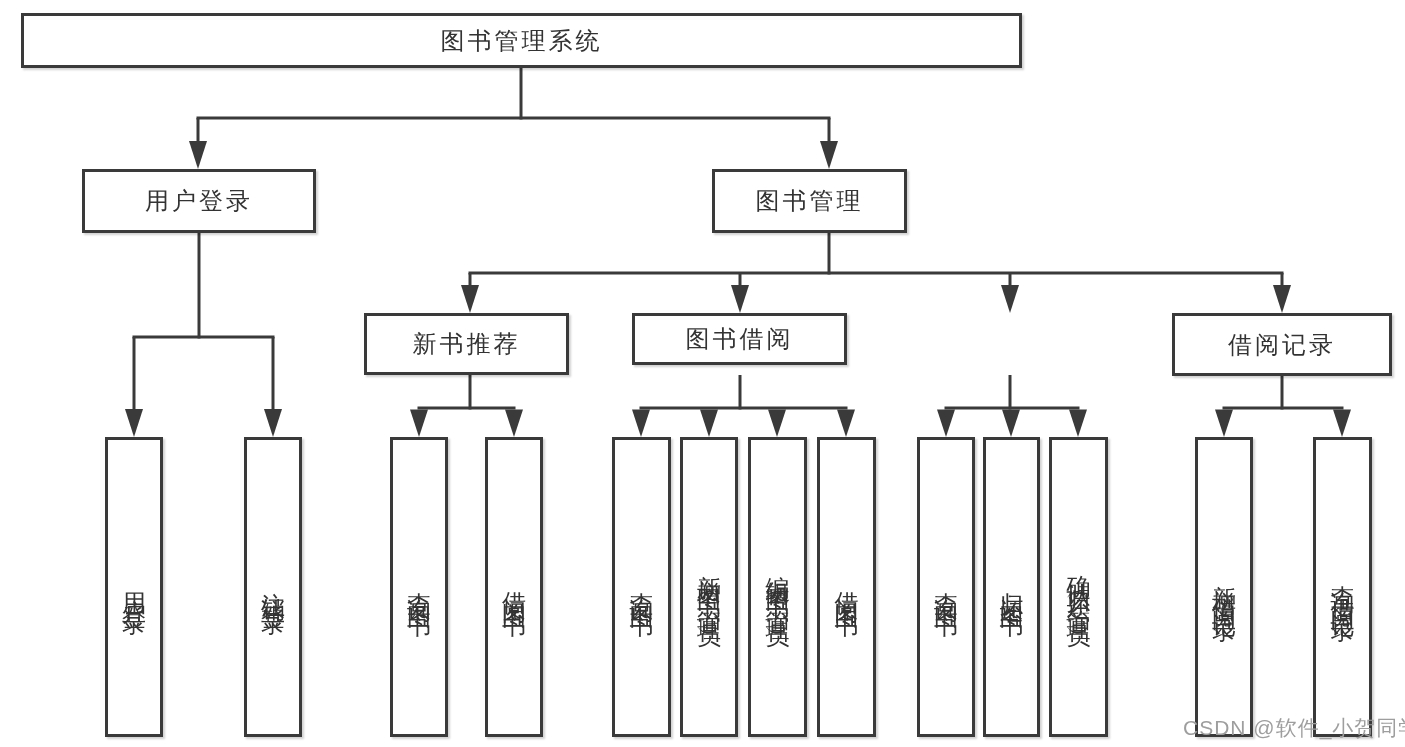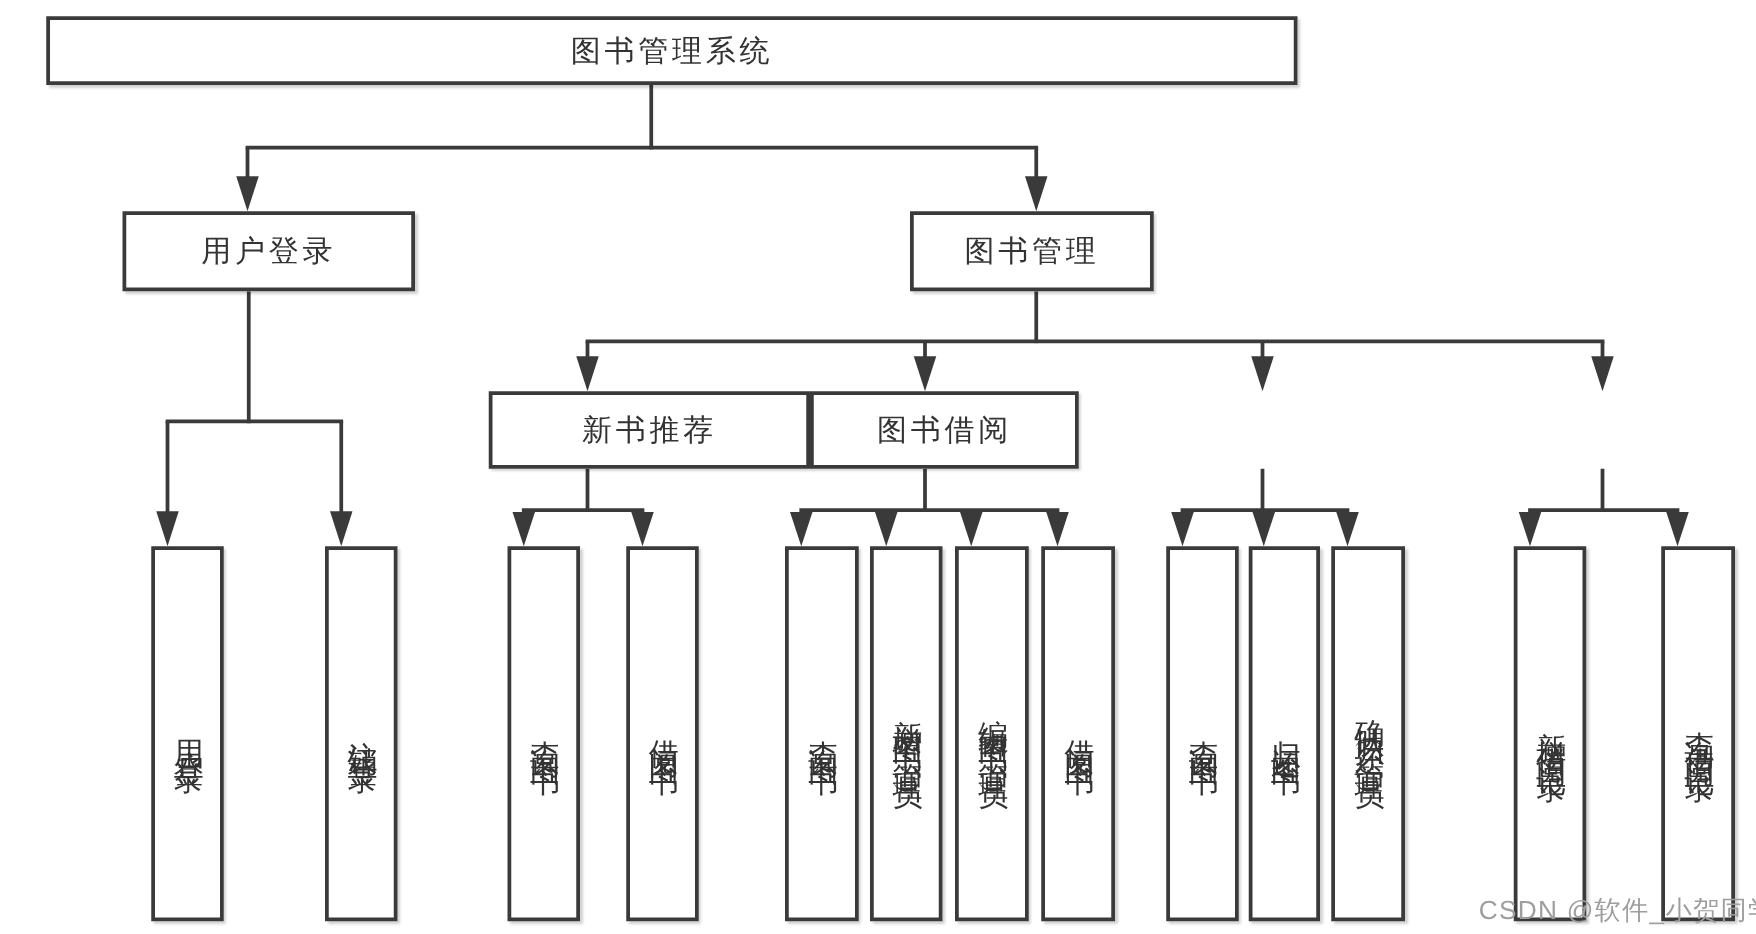--- a/index.html
+++ b/index.html
@@ -34,21 +34,20 @@
     border: 3px solid var(--line);
     box-shadow: 2px 2px 2px rgba(0,0,0,0.18);
     display: flex;
     align-items: center;
     justify-content: center;
     z-index: 2;
     font-size: 24px;
     letter-spacing: 3px;
     white-space: nowrap;
     color: var(--text);
-    margin-left: 16px;
   }
   .vbox { letter-spacing: 0; }
   .vbox span {
     display: inline-block;
     writing-mode: vertical-rl;
     text-orientation: mixed;
     letter-spacing: 7px;
     font-size: 24px;
     line-height: 1;
   }
@@ -117,22 +116,23 @@
     <line x1="1222.5" y1="408" x2="1343.5" y2="408"></line>
     <polygon points="1215,409.5 1233,409.5 1224,437"></polygon>
     <polygon points="1333,409.5 1351,409.5 1342,437"></polygon>
   </svg>
 
   <div class="box" style="left:21px; top:13px; width:1001px; height:55px;">图书管理系统</div>
 
   <div class="box" style="left:82px; top:169px; width:234px; height:64px;">用户登录</div>
   <div class="box" style="left:712px; top:169px; width:195px; height:64px;">图书管理</div>
 
-  <div class="box" style="left:375px; top:313px; width:257px; height:62px;">新书推荐</div>
-  <div class="box" style="left:632px; top:313px; width:215px; height:62px;">图书借阅</div>
+  <div class="box" style="left:364px; top:313px; width:205px; height:62px;">新书推荐</div>
+  <div class="box" style="left:632px; top:313px; width:215px; height:52px;">图书借阅</div>
+  <div class="box" style="left:1172px; top:313px; width:220px; height:63px;">借阅记录</div>
 
   <div class="box vbox" style="left:105px; top:437px; width:58px; height:300px;">
     <span>用户登录</span>
   </div>
   <div class="box vbox" style="left:244px; top:437px; width:58px; height:300px;">
     <span>注销登录</span>
   </div>
 
   <div class="box vbox" style="left:390px; top:437px; width:58px; height:300px;">
     <span>查询图书</span>

